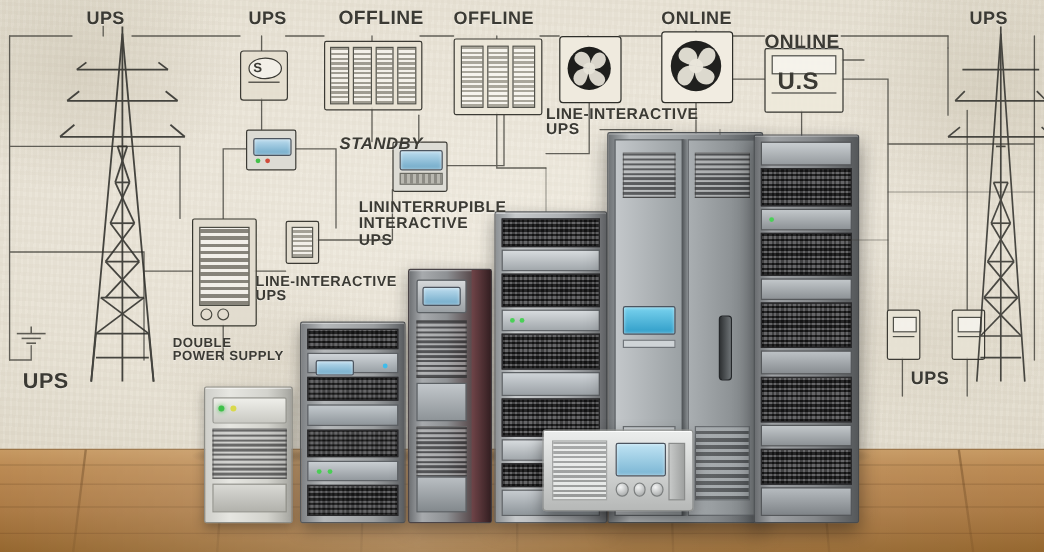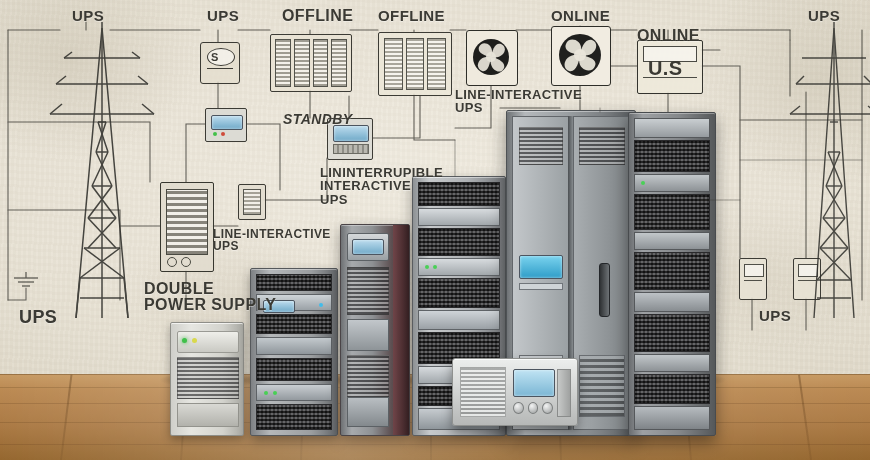--- a/index.html
+++ b/index.html
@@ -439,24 +439,24 @@
       <div class="lbl" style="left: 207px; top: 8px; font-size: 15px;">UPS</div>
       <div class="lbl" style="left: 282px; top: 8px; font-size: 16px;">OFFLINE</div>
       <div class="lbl blur" style="left: 378px; top: 8px; font-size: 15px;">OFFLINE</div>
       <div class="lbl" style="left: 551px; top: 8px; font-size: 15px;">ONLINE</div>
       <div class="lbl" style="left: 637px; top: 28px; font-size: 16px;">ONLINE</div>
       <div class="lbl" style="left: 808px; top: 8px; font-size: 15px;">UPS</div>
       <div class="lbl blur" style="left: 648px; top: 58px; font-size: 20px;">U.S</div>
       <div class="lbl" style="left: 455px; top: 88px; font-size: 13px;">LINE-INTERACTIVE
 UPS</div>
       <div class="lbl" style="left: 283px; top: 112px; font-size: 14px; font-style: italic;">STANDBY</div>
-      <div class="lbl blur" style="left: 299px; top: 166px; font-size: 13px; margin-left: 21px;">LININTERRUPIBLE
+      <div class="lbl blur" style="left: 299px; top: 166px; font-size: 13px;">LININTERRUPIBLE
 INTERACTIVE
 UPS</div>
       <div class="lbl" style="left: 213px; top: 228px; font-size: 12px;">LINE-INTERACTIVE
 UPS</div>
-      <div class="lbl" style="left: 144px; top: 281px; font-size: 16px;">DOUBLE
+      <div class="lbl" style="left: 144px; top: 281px; font-size: 11px;">DOUBLE
 POWER SUPPLY</div>
       <div class="lbl" style="left: 19px; top: 308px; font-size: 18px;">UPS</div>
       <div class="lbl" style="left: 759px; top: 308px; font-size: 15px;">UPS</div>
     </div>
 
 </div>
 
 </body></html>

